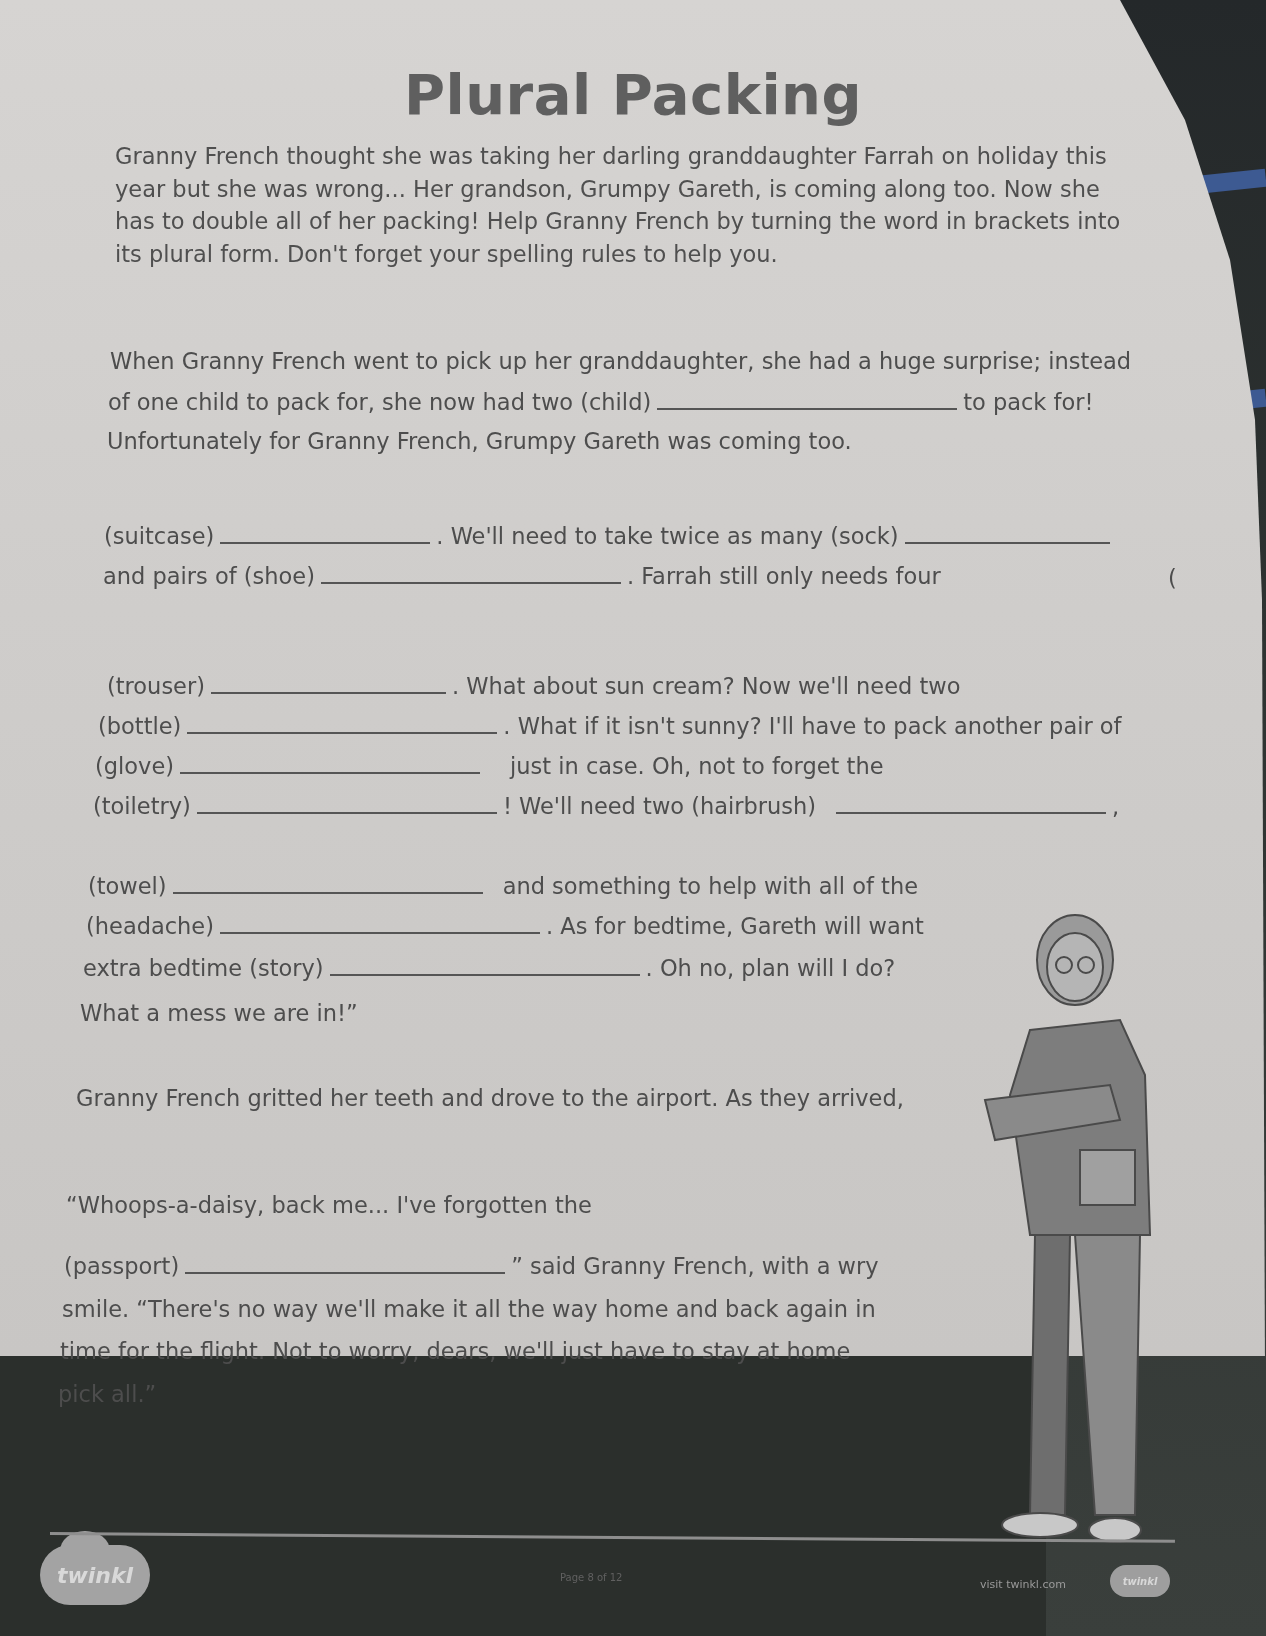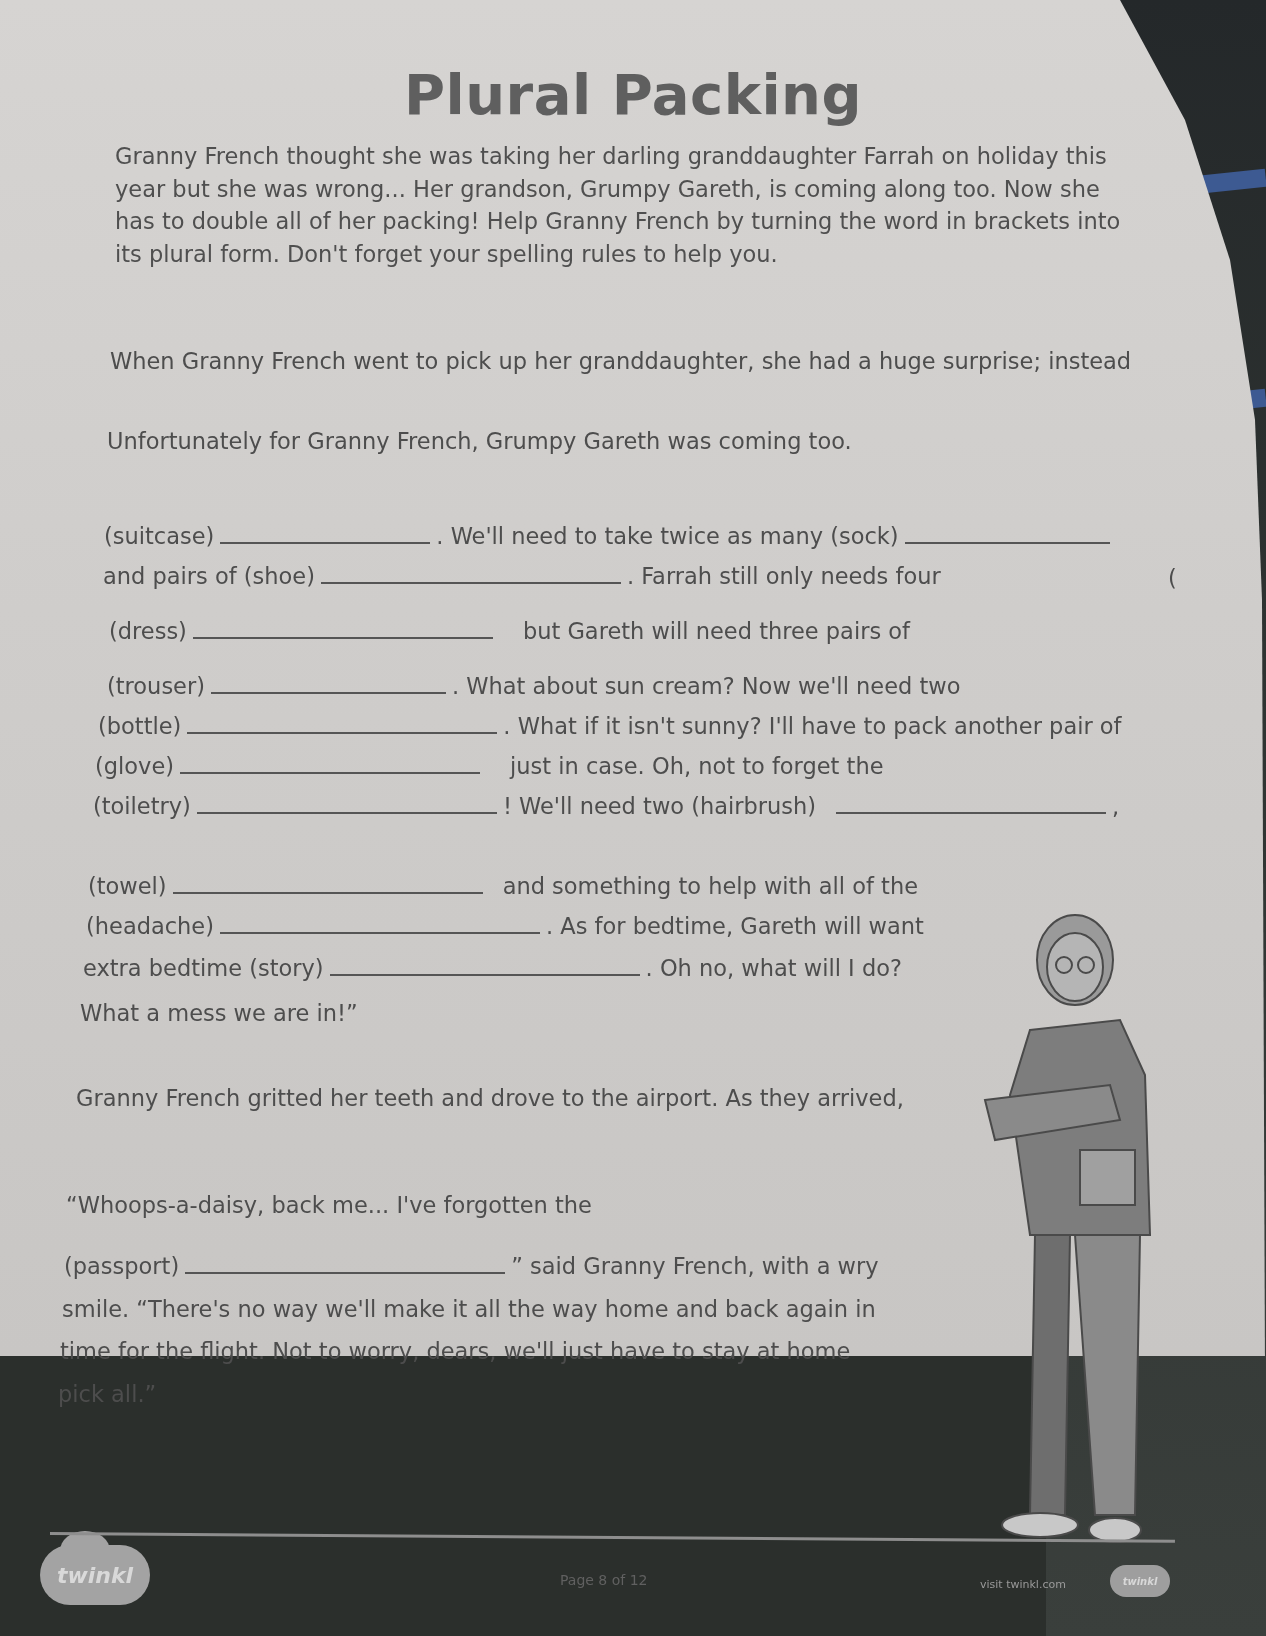--- a/index.html
+++ b/index.html
@@ -27,63 +27,63 @@
   .line { position:absolute; font-size:22.5px; color:#4d4d4d; white-space:nowrap; }
   .blank { display:inline-block; border-bottom:2px solid #555; height:18px; vertical-align:baseline; margin:0 6px; }
   .rule { position:absolute; left:50px; top:1532px; width:1125px; height:3px; background:#8e8e8e; transform:rotate(0.4deg); transform-origin:left; }
   .logo-cloud {
     position:absolute; left:40px; top:1545px; width:110px; height:60px;
     background:#a3a3a3; border-radius:30px;
     color:#d9d9d9; font-weight:bold; font-style:italic; font-size:22px;
     display:flex; align-items:center; justify-content:center;
   }
   .logo-cloud:before { content:""; position:absolute; left:20px; top:-14px; width:50px; height:40px; border-radius:50%; background:#a3a3a3; z-index:-1; }
-  .page-num { position:absolute; left:560px; top:1572px; font-size:14px; color:#606060; }
+  .page-num { position:absolute; left:560px; top:1572px; font-size:10px; color:#606060; }
   .visit { position:absolute; left:980px; top:1578px; font-size:11px; color:#9a9a9a; }
   .logo-small { position:absolute; left:1110px; top:1565px; width:60px; height:32px; border-radius:16px; background:#9e9e9e; color:#d8d8d8; font-size:10px; font-weight:bold; font-style:italic; display:flex; align-items:center; justify-content:center; }
   .illustration { position:absolute; left:960px; top:905px; width:200px; height:640px; }
 </style>
 </head>
 <body>
 
 <div class="bg-dark"></div>
 <div class="bg-stripe" style="top:175px"></div>
 <div class="bg-stripe" style="top:395px"></div>
 
 <div class="paper">
   <div class="page-title">Plural Packing</div>
   <div class="intro">Granny French thought she was taking her darling granddaughter Farrah on holiday this year but she was wrong... Her grandson, Grumpy Gareth, is coming along too. Now she has to double all of her packing! Help Granny French by turning the word in brackets into its plural form. Don't forget your spelling rules to help you.</div>
 
   <div class="line" style="left:110px;top:348px"><span>When Granny French went to pick up her granddaughter, she had a huge surprise; instead</span></div>
 
+  <div class="line" style="left:108px;top:389px"><span>of one child to pack for, she now had two (child)</span><span class="blank" style="width:300px"></span><span>to pack for!</span></div>
 
   <div class="line" style="left:107px;top:428px"><span>Unfortunately for Granny French, Grumpy Gareth was coming too.</span></div>
 
 
   <div class="line" style="left:104px;top:523px"><span>(suitcase)</span><span class="blank" style="width:210px"></span><span>. We'll need to take twice as many (sock)</span><span class="blank" style="width:205px"></span></div>
 
   <div class="line" style="left:103px;top:563px"><span>and pairs of (shoe)</span><span class="blank" style="width:300px"></span><span>. Farrah still only needs four</span></div>
   <div class="line" style="left:1168px;top:565px">(</div>
 
-  <div class="line" style="left:109px;top:618px"><span>(dress)</span><span class="blank" style="width:300px;margin-right:30px"></span><span>but Gareth will need three pairs of</span></div>
 
   <div class="line" style="left:107px;top:673px"><span>(trouser)</span><span class="blank" style="width:235px"></span><span>. What about sun cream? Now we'll need two</span></div>
 
   <div class="line" style="left:98px;top:713px"><span>(bottle)</span><span class="blank" style="width:310px"></span><span>. What if it isn't sunny? I'll have to pack another pair of</span></div>
 
   <div class="line" style="left:95px;top:753px"><span>(glove)</span><span class="blank" style="width:300px;margin-right:30px"></span><span>just in case. Oh, not to forget the</span></div>
 
   <div class="line" style="left:93px;top:793px"><span>(toiletry)</span><span class="blank" style="width:300px"></span><span>! We'll need two (hairbrush)</span><span class="blank" style="width:270px;margin-left:20px"></span><span>,</span></div>
 
 
   <div class="line" style="left:88px;top:873px"><span>(towel)</span><span class="blank" style="width:310px;margin-right:20px"></span><span>and something to help with all of the</span></div>
 
   <div class="line" style="left:86px;top:913px"><span>(headache)</span><span class="blank" style="width:320px"></span><span>. As for bedtime, Gareth will want</span></div>
 
-  <div class="line" style="left:83px;top:955px"><span>extra bedtime (story)</span><span class="blank" style="width:310px"></span><span>. Oh no, what will I do?</span></div>
+  <div class="line" style="left:83px;top:955px"><span>extra bedtime (story)</span><span class="blank" style="width:310px"></span><span>. Oh no, plan will I do?</span></div>
 
   <div class="line" style="left:80px;top:1000px"><span>What a mess we are in!”</span></div>
 
   <div class="line" style="left:76px;top:1085px"><span>Granny French gritted her teeth and drove to the airport. As they arrived,</span></div>
 
 
   <div class="line" style="left:66px;top:1192px"><span>“Whoops-a-daisy, back me... I've forgotten the</span></div>
 
   <div class="line" style="left:64px;top:1253px"><span>(passport)</span><span class="blank" style="width:320px"></span><span>” said Granny French, with a wry</span></div>
 

